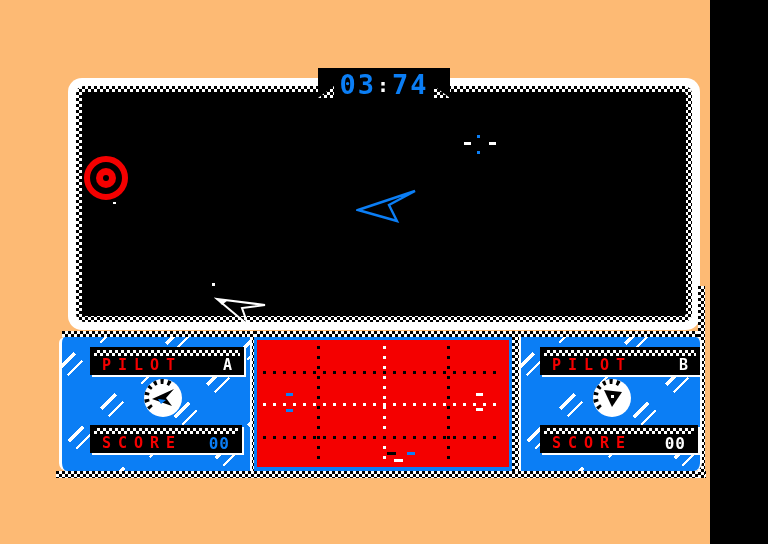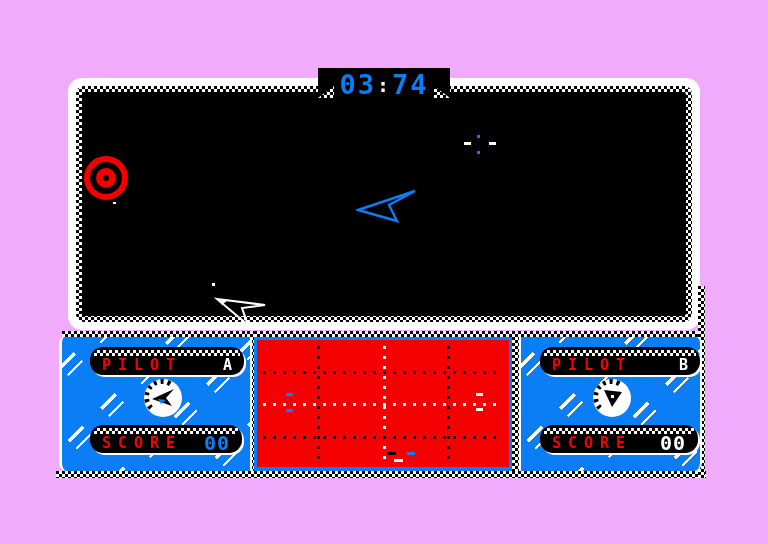--- a/index.html
+++ b/index.html
@@ -1,16 +1,16 @@
 <!DOCTYPE html>
 <html style="--blue: #0b7ef5; --red: #f40000; --white: #ffffff; --black: #000000;"><head>
 <meta charset="utf-8">
 <style>
   html,body{margin:0;padding:0;background:#000;width:768px;height:544px;overflow:hidden;}
-  #screen{position:relative;width:768px;height:544px;background:#f0abfc;
+  #screen{position:relative;width:710px;height:544px;background:#fdba74;
           font-family:"DejaVu Sans Mono", monospace;}
   .px{position:absolute;}
 
   
   .checker{background-image:repeating-conic-gradient(var(--white) 0% 25%, #000 0% 50%);
            background-size:6px 6px;background-color:#000;}
 
   
   #vp-outer{position:absolute;left:68px;top:78px;width:632px;height:252px;
             background:var(--white);border-radius:14px;z-index:1;}
@@ -43,28 +43,28 @@
          background-color:var(--blue);
          background-image:
            repeating-linear-gradient(45deg, var(--blue) 0 26px, transparent 26px 46px),
            repeating-linear-gradient(135deg, transparent 0 19px, var(--white) 19px 22px,
              transparent 22px 30px, var(--white) 30px 32px, transparent 32px 58px);}
   #panel-left{left:59px;width:188px;border-left:3px solid var(--white);
               border-right:2px solid var(--white);border-radius:6px 0 0 8px;}
   #panel-right{left:519px;width:179px;border-right:2px solid var(--white);
                border-left:2px solid var(--white);border-radius:0 6px 8px 0;}
 
-  .name-box{position:absolute;background:#000;border-radius:13px;height:28px;
+  .name-box{position:absolute;background:#000;border-radius:0;height:28px;
             box-shadow:2px 2px 0 var(--white);}
   .name-box .box-checker{position:absolute;left:4px;right:4px;top:3px;height:6px;}
   .name-box .row{position:absolute;left:0;right:0;top:10px;height:16px;display:flex;
                  align-items:center;justify-content:space-between;padding:0 12px;}
   .label-red{color:var(--red);font-weight:bold;font-size:15px;letter-spacing:7px;}
   .pilot-id{color:var(--white);font-weight:bold;font-size:15px;}
-  .score-value{font-weight:bold;font-size:20px;letter-spacing:1px;}
+  .score-value{font-weight:bold;font-size:16px;letter-spacing:1px;}
   #panel-left .score-value{color:var(--blue);}
   #panel-right .score-value{color:var(--white);}
 
   .icon-circle{position:absolute;width:38px;height:38px;border-radius:50%;
                background:var(--white);overflow:hidden;}
   .icon-circle svg{position:absolute;left:0;top:0;}
 
   
   #radar{position:absolute;left:254px;top:337px;width:258px;height:134px;
          background:var(--blue);z-index:2;}

